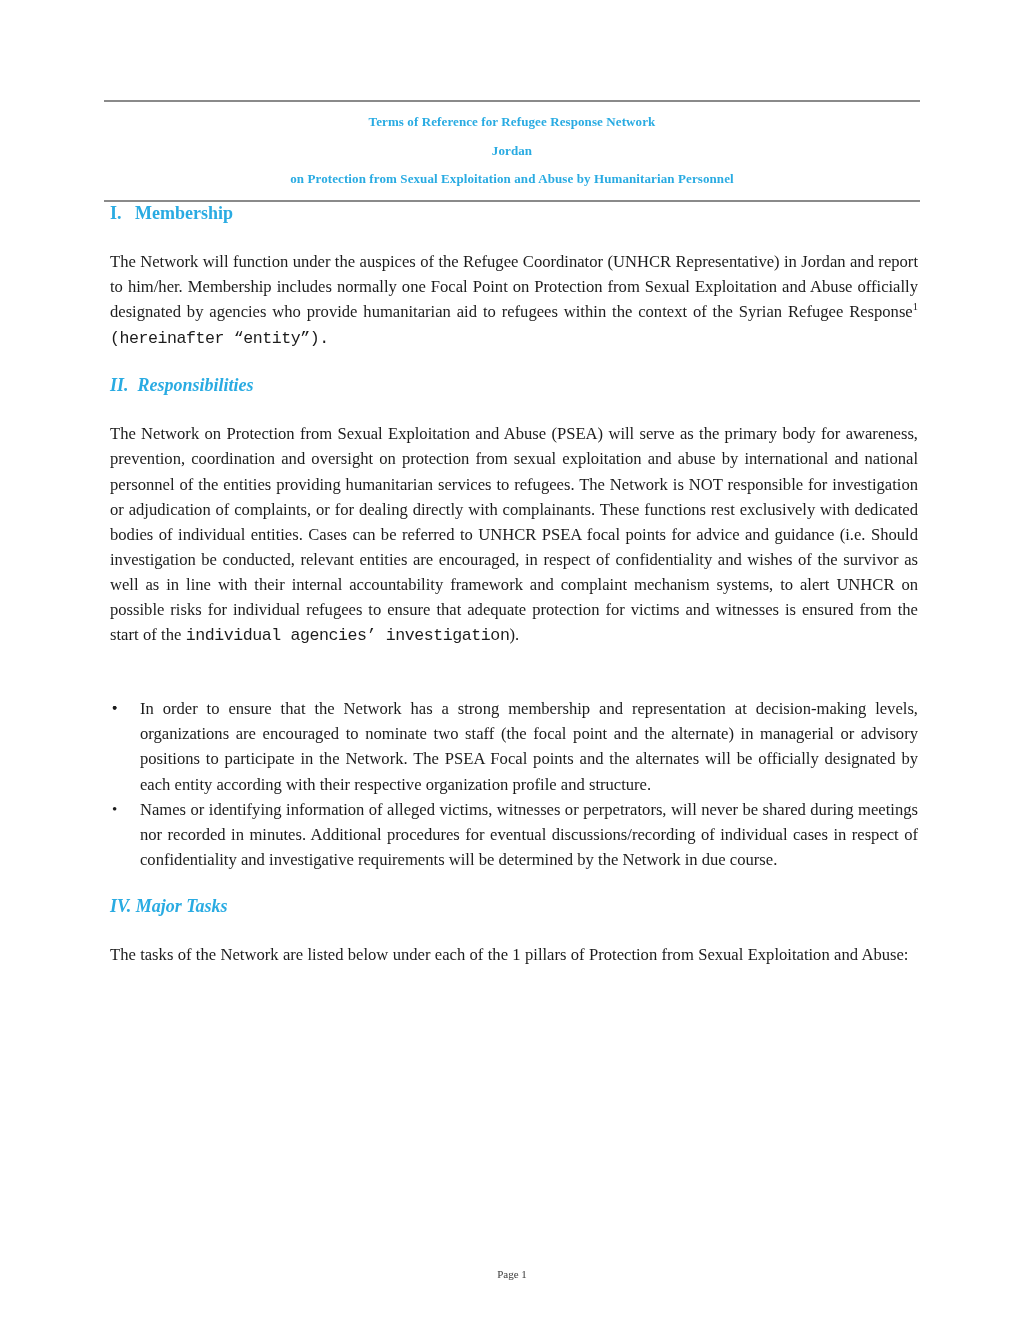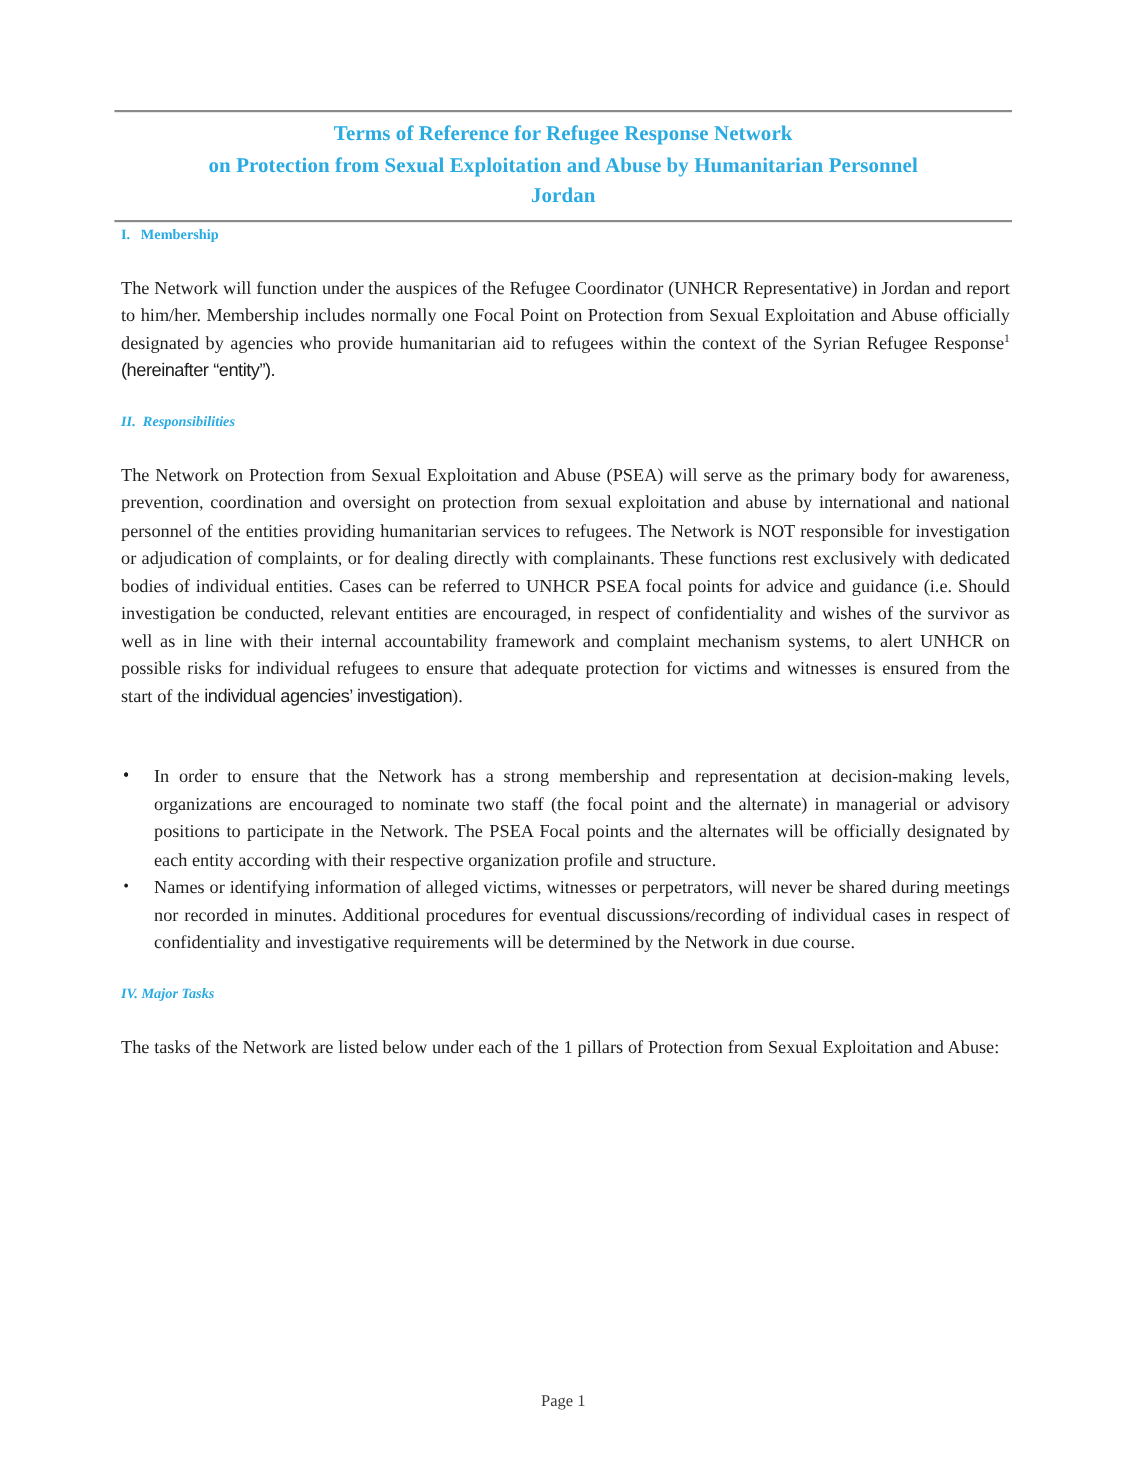--- a/index.html
+++ b/index.html
@@ -38,42 +38,42 @@
     width: 100%;
   }
   .rule-bottom {
     border-top: 2px solid #8a8a8a;
     margin-top: 2px;
   }
   .doc-title {
     text-align: center;
     color: #29abe2;
     font-weight: bold;
-    font-size: 19px;
+    font-size: 13px;
     line-height: 28.5px;
     padding: 6px 0 4px 0;
     letter-spacing: 0.1px;
   }
   .doc-title .tline {
     display: block;
     white-space: nowrap;
   }
 
   
   .content {
     position: absolute;
     left: 110px;
     top: 202px;
     width: 808px;
   }
 
   h2.section-heading {
     color: #29abe2;
     font-weight: bold;
-    font-size: 13px;
+    font-size: 18px;
     line-height: 22px;
     margin: 0;
     padding: 0;
     white-space: pre;
   }
   .h-indent-1 { margin-left: 30px; }
   .h-indent-2 { margin-left: 30px; font-style: italic; }
 
   p.body-text {
     font-size: 16.6px;
@@ -85,21 +85,21 @@
   }
   p.body-text b { font-weight: normal; }
 
   .gap-after-heading { height: 25px; }
   .gap-before-heading { height: 23px; }
 
   
   .cond {
     font-stretch: condensed;
     letter-spacing: -0.45px;
-    font-family: Liberation Sans, sans-serif;
+    font-family: Liberation Mono, monospace;
   }
 
   sup.fn-ref {
     font-size: 10.5px;
     vertical-align: super;
     line-height: 0;
   }
 
   
   ul.bullets {
@@ -150,36 +150,36 @@
     font-weight: bold;
   }
 
   
   .page-footer {
     position: absolute;
     left: 0;
     top: 1264px;
     width: 1024px;
     text-align: center;
-    font-size: 15px;
+    font-size: 11px;
     line-height: 20px;
     color: #3a3a3a;
   }
 </style>
 </head>
 <body>
 
 <div id="page">
 
   <div class="title-block">
     <div class="rule-top"></div>
     <div class="doc-title">
       <span class="tline">Terms of Reference for Refugee Response Network</span>
+      <span class="tline">Jordan</span>
       <span class="tline">on Protection from Sexual Exploitation and Abuse by Humanitarian Personnel</span>
-      <span class="tline">Jordan</span>
     </div>
     <div class="rule-bottom"></div>
   </div>
 
   <div class="content">
 
     <h2 class="section-heading h-indent-1">I.  Membership</h2>
     <div class="gap-after-heading"></div>
     <p class="body-text"><span>The Network will function under the auspices of the Refugee Coordinator (UNHCR Representative) in Jordan and report to him/her. Membership includes normally one Focal Point on Protection from Sexual Exploitation and Abuse officially designated by  agencies who provide humanitarian aid to refugees within the context of the Syrian Refugee Response</span><sup class="fn-ref">1</sup><span class="cond"> (hereinafter “entity”).</span></p>
 

